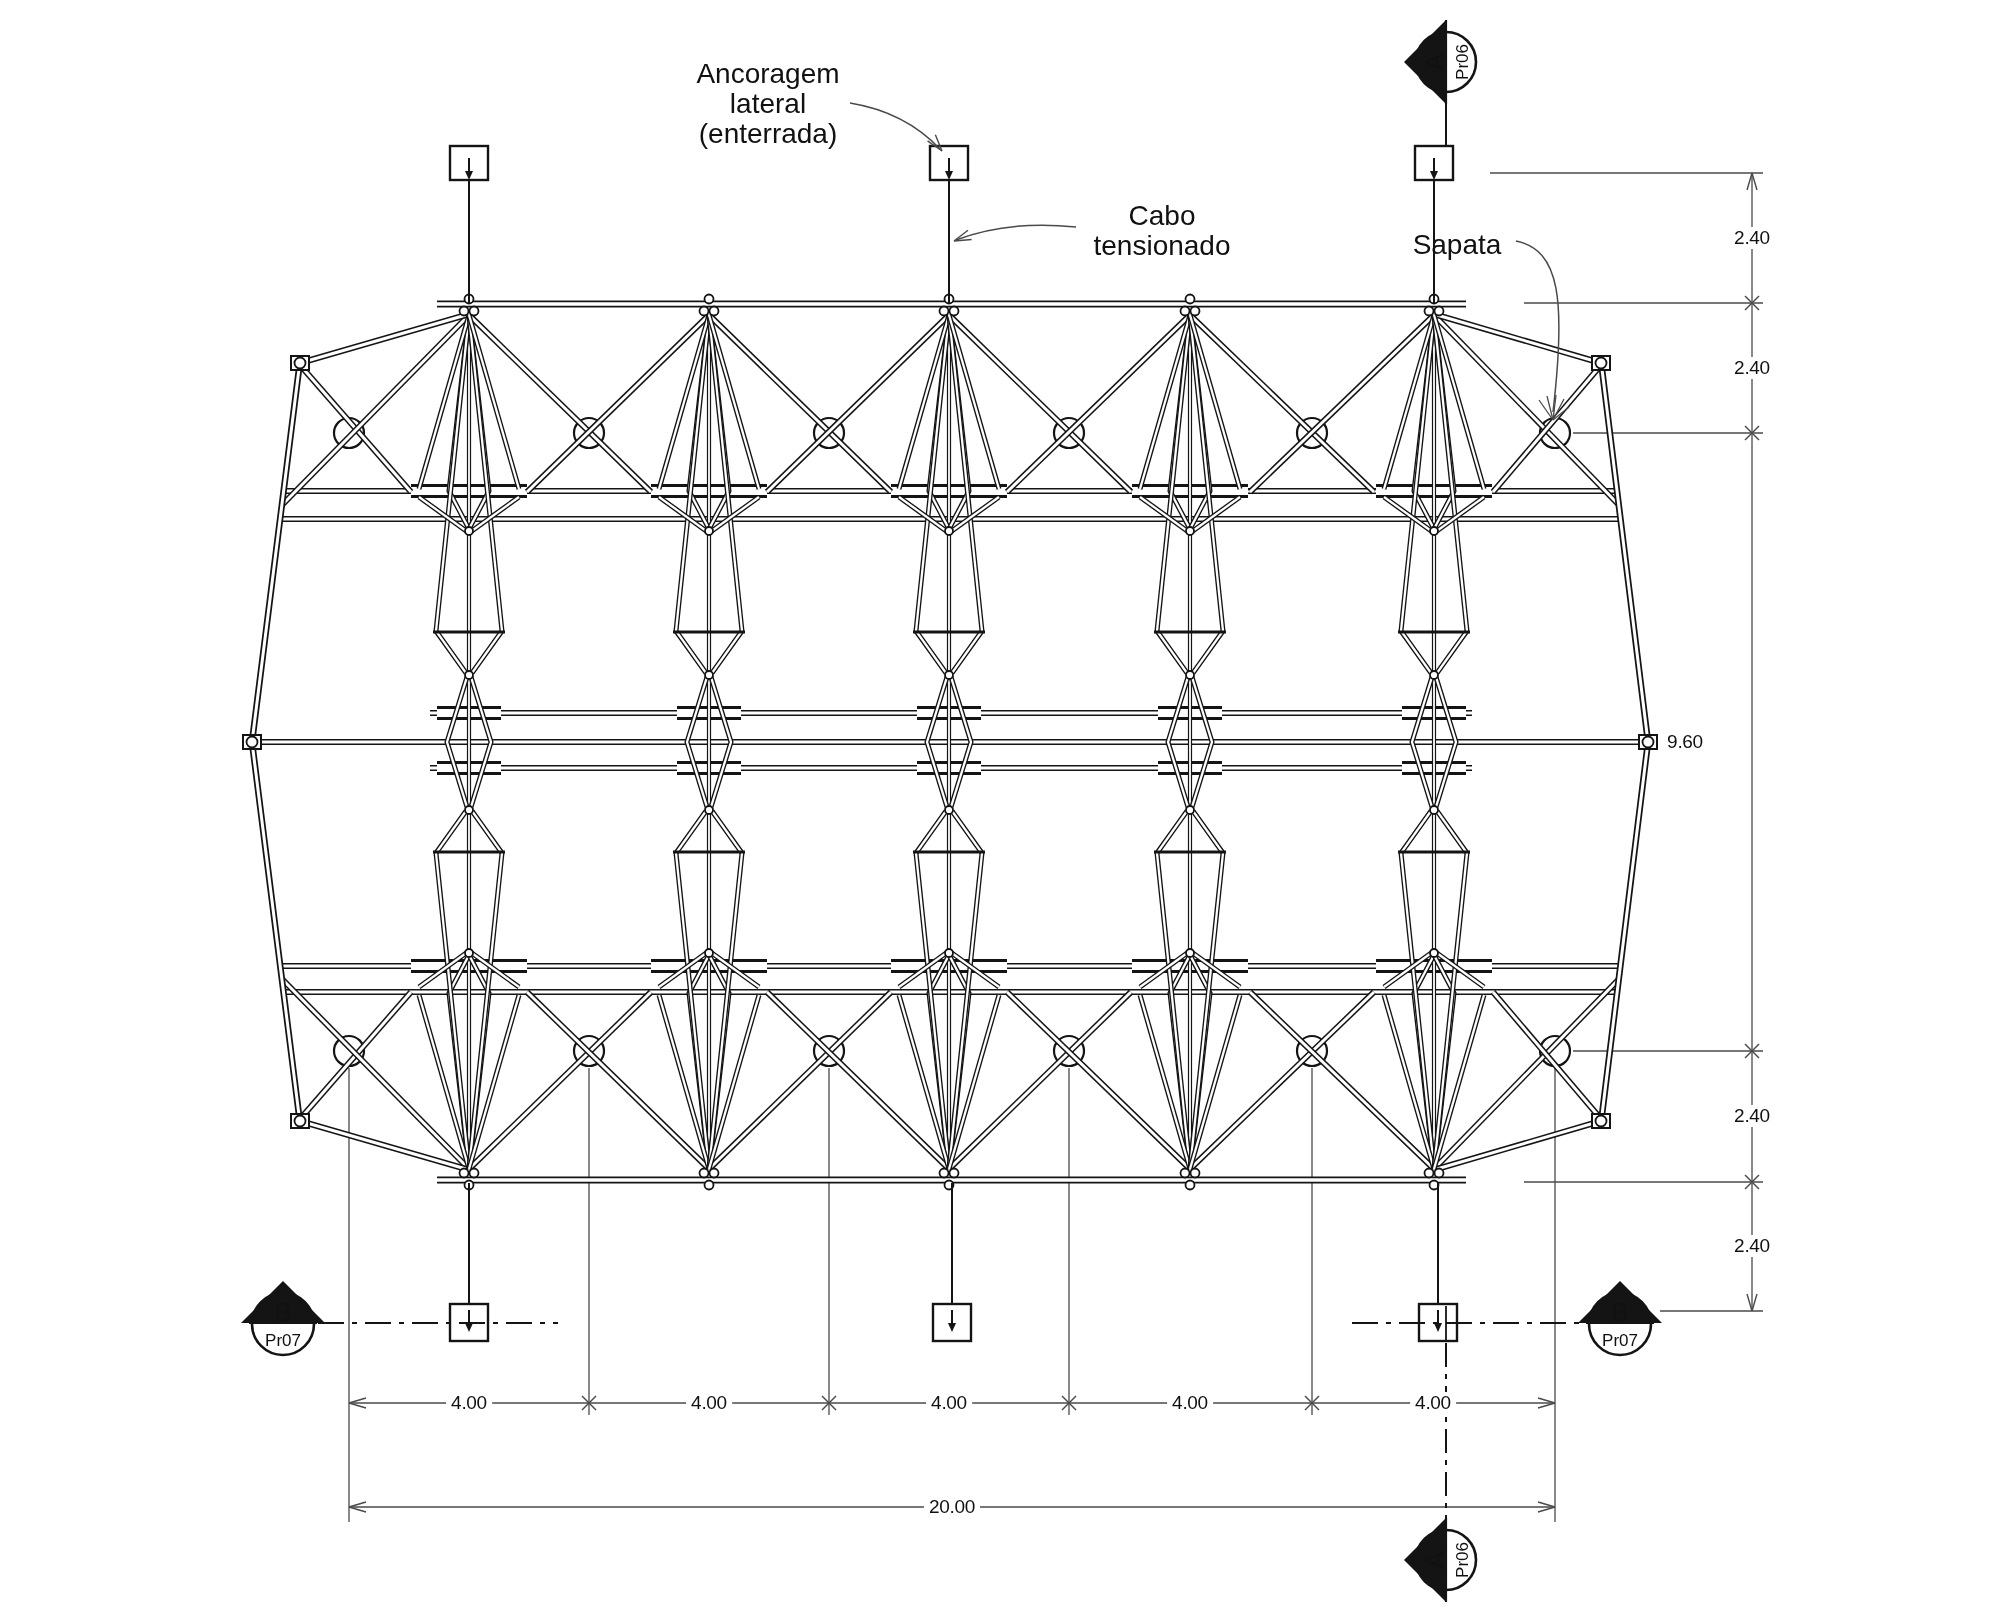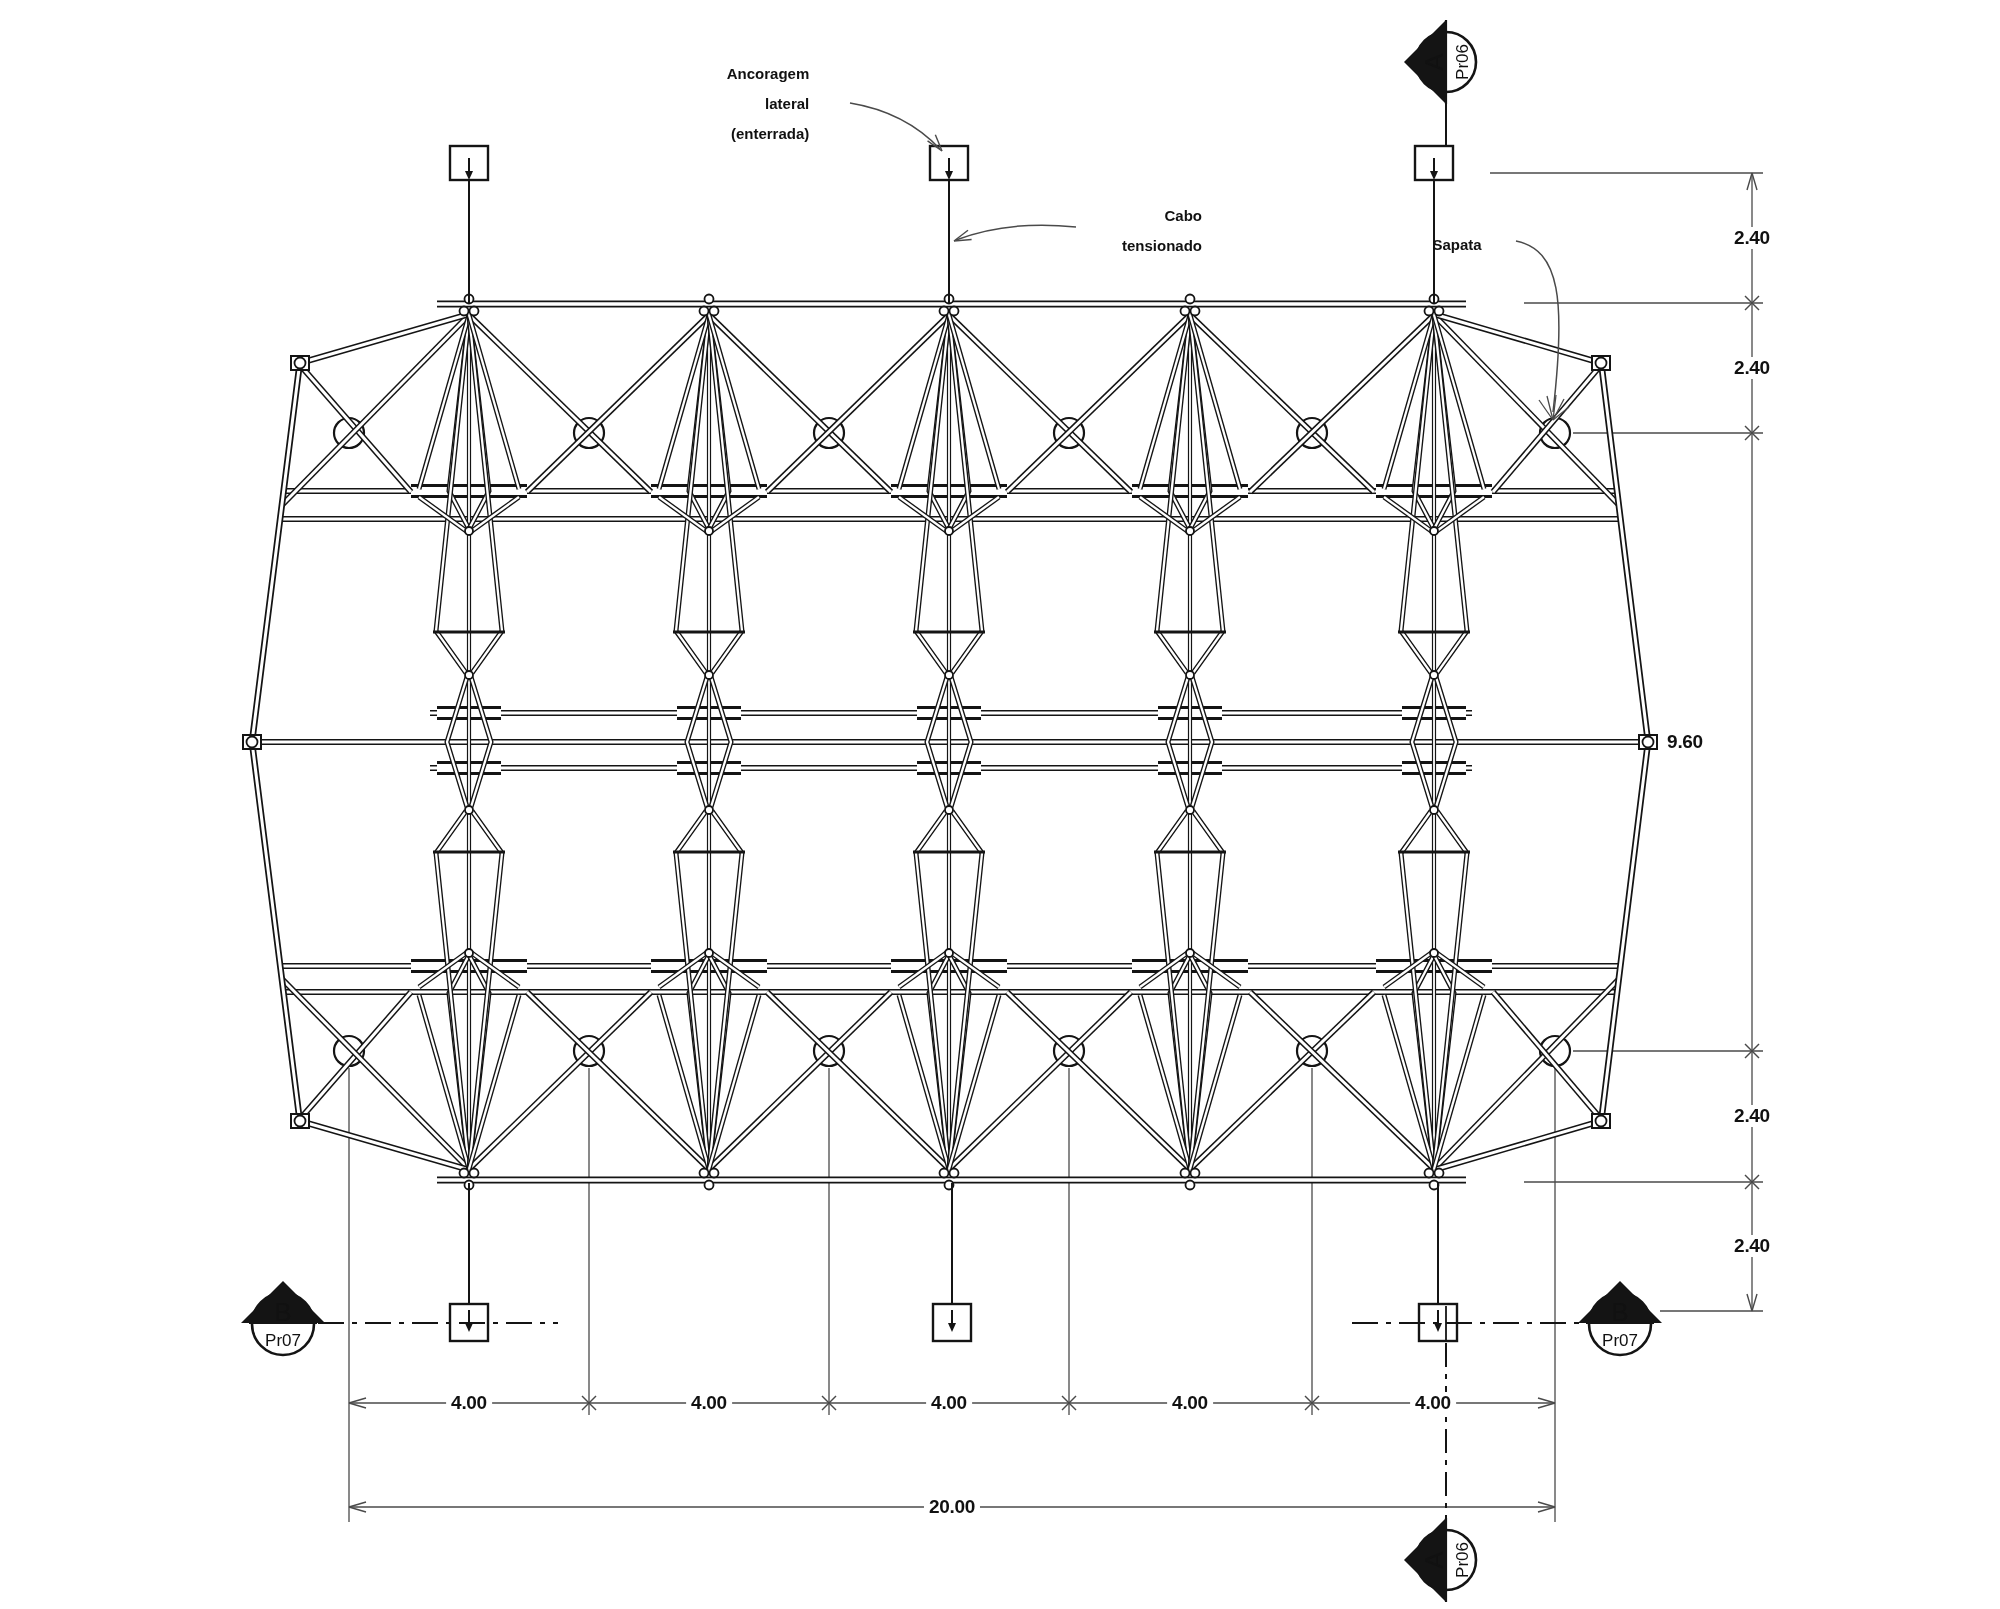--- a/index.html
+++ b/index.html
@@ -1,22 +1,22 @@
 <!DOCTYPE html>
 <html><head>
 <meta charset="utf-8">
 <style>
   html,body{margin:0;padding:0;background:#fff;}
   #stage{position:relative;width:2000px;height:1609px;background:#fff;overflow:hidden;
          font-family:"Liberation Sans",sans-serif;}
   #cad{position:absolute;left:0;top:0;}
   .lbl{position:absolute;transform:translate(-50%,-50%);color:#111;white-space:nowrap;
        font-family:"Liberation Sans",sans-serif;}
-  .ann{font-weight:bold;font-size:15px;line-height:30px;text-align:right;}
-  .dim{font-weight:bold;font-size:19px;letter-spacing:-0.3px;background:#fff;padding:0 5px;}
+  .ann{font-weight:normal;font-size:28px;line-height:30px;text-align:center;}
+  .dim{font-weight:normal;font-size:19px;letter-spacing:-0.3px;background:#fff;padding:0 5px;}
   .mk{display:flex;flex-direction:column;align-items:center;line-height:1;}
   .mkA{transform:translate(-50%,-50%) rotate(-90deg);}
   .mk .big{font-size:26px;margin-bottom:4px;}
   .mk .small{font-size:17px;margin-top:3px;}
 </style>
 </head>
 <body>
 
 <div id="stage">
   <svg id="cad" width="2000" height="1609" viewBox="0 0 2000 1609">

